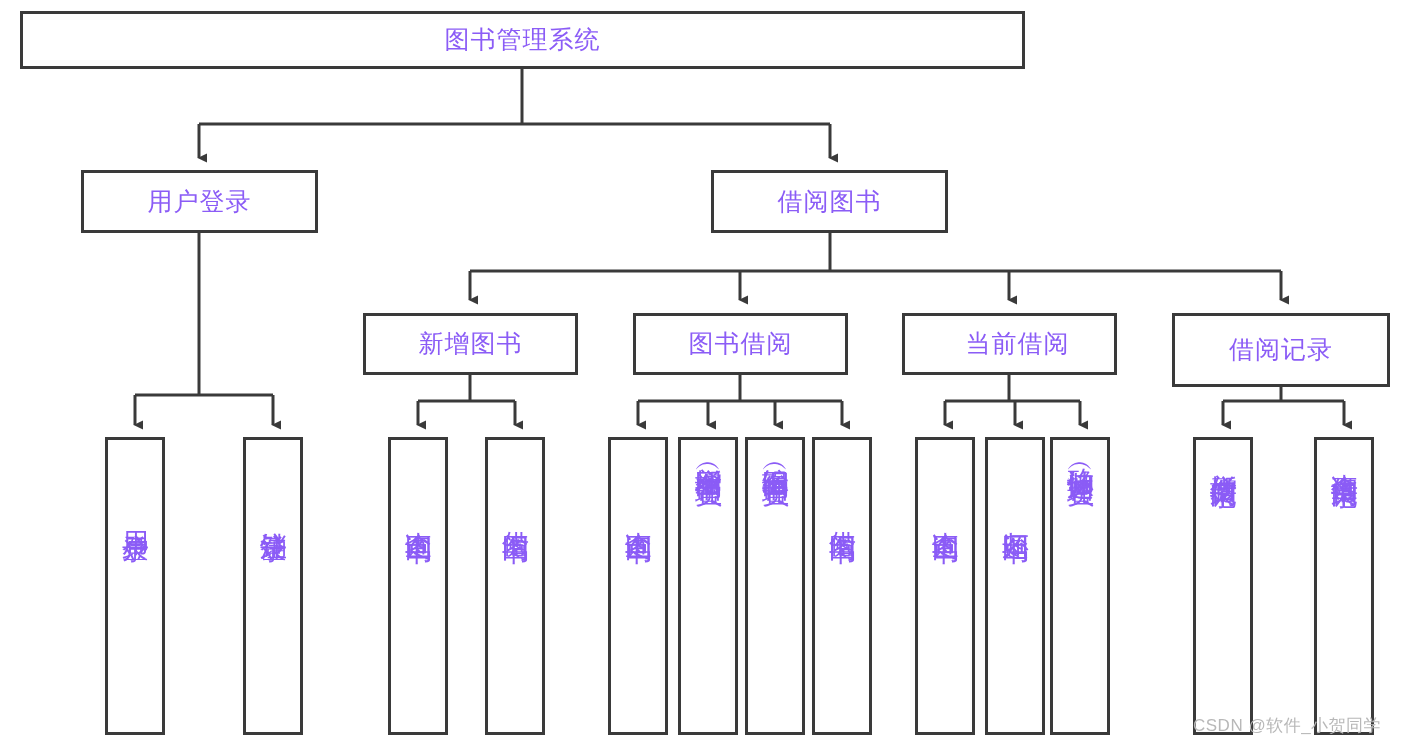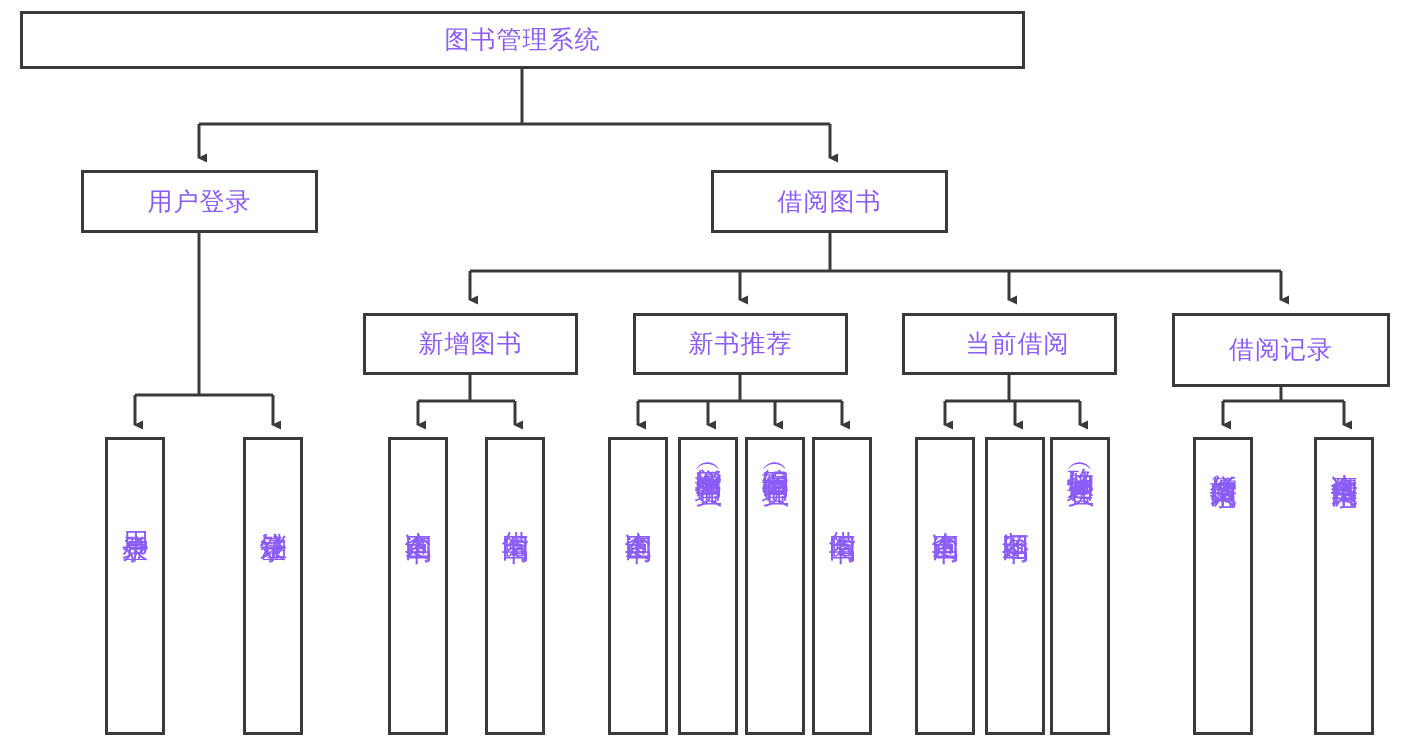--- a/index.html
+++ b/index.html
@@ -127,21 +127,21 @@
     <span class="node-label">用户登录</span>
   </div>
   <div class="node-box node-h" style="left:711px; top:170px; width:237px; height:63px;">
     <span class="node-label">借阅图书</span>
   </div>
 
   <div class="node-box node-h" style="left:363px; top:313px; width:215px; height:62px;">
     <span class="node-label">新增图书</span>
   </div>
   <div class="node-box node-h" style="left:633px; top:313px; width:215px; height:62px;">
-    <span class="node-label">新书推荐</span>
+    <span class="node-label">图书借阅</span>
   </div>
   <div class="node-box node-h" style="left:902px; top:313px; width:215px; height:62px;padding-left:16px;">
     <span class="node-label">当前借阅</span>
   </div>
   <div class="node-box node-h" style="left:1172px; top:313px; width:218px; height:74px;">
     <span class="node-label">借阅记录</span>
   </div>
 
   <div class="node-box node-v pad-mid" style="left:105px; top:437px; width:60px; height:298px;">
     <span class="node-label">用户登录</span>
@@ -176,14 +176,15 @@
   <div class="node-box node-v pad-tiny" style="left:1050px; top:437px; width:60px; height:298px;">
     <span class="node-label">确认归还（管理员）</span>
   </div>
   <div class="node-box node-v pad-small" style="left:1193px; top:437px; width:60px; height:298px;">
     <span class="node-label">新增借阅记录</span>
   </div>
   <div class="node-box node-v pad-small" style="left:1314px; top:437px; width:60px; height:298px;">
     <span class="node-label">查询借阅记录</span>
   </div>
 
+  <div class="watermark" style="left:1193px; top:714px;">CSDN @软件_小贺同学</div>
 
 </div>
 
 </body></html>

